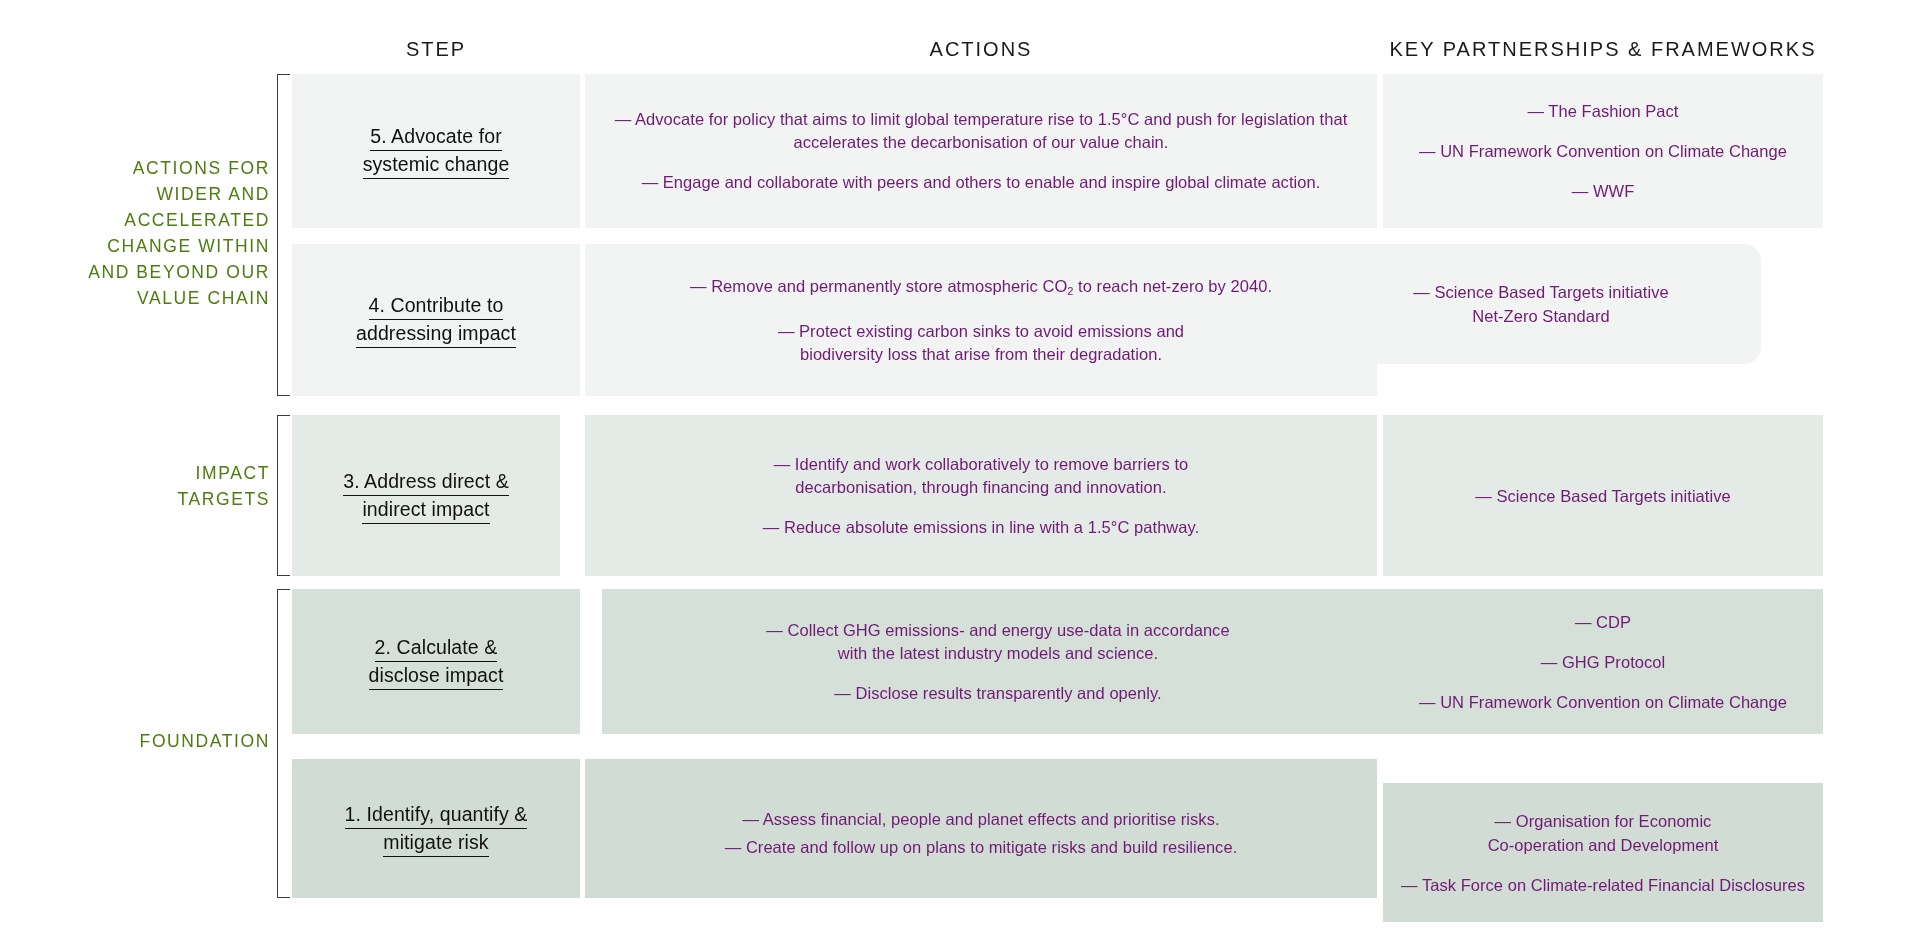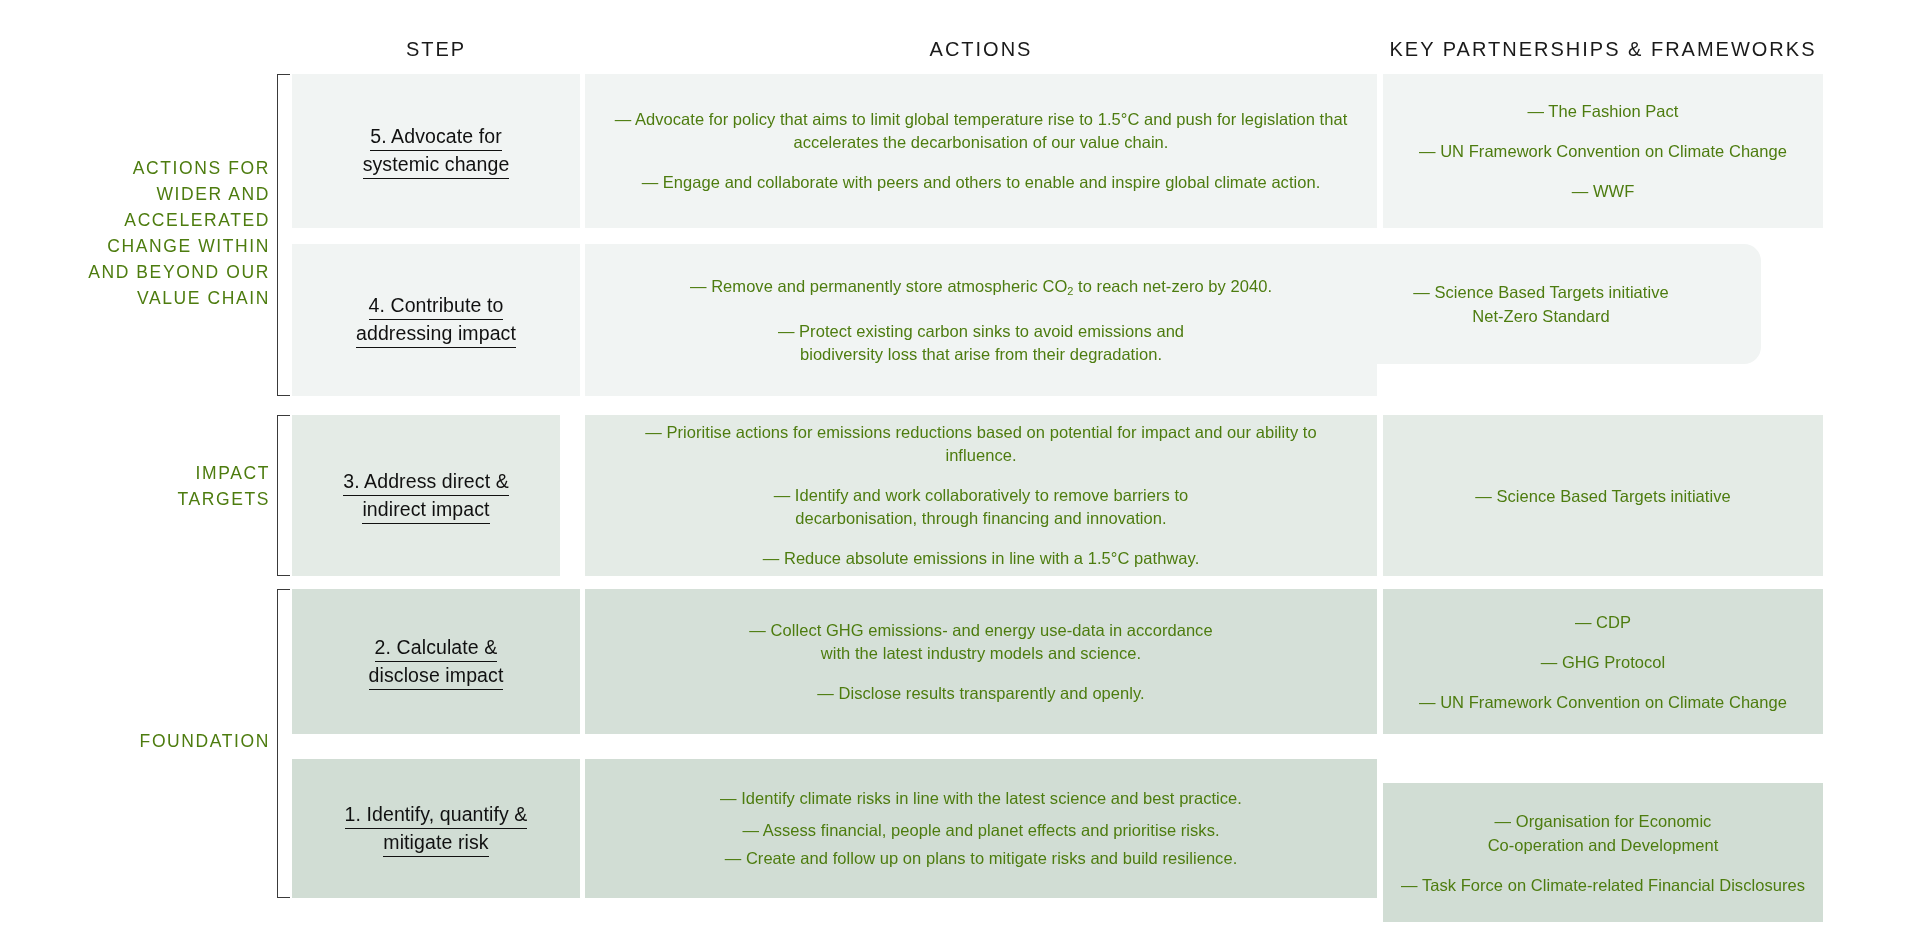--- a/index.html
+++ b/index.html
@@ -78,21 +78,21 @@
 
   .bullet-list {
     width: 100%;
     display: flex;
     flex-direction: column;
     align-items: center;
   }
   .bullet {
     font-size: 16.5px;
     line-height: 23px;
-    color: #4d7c0f;
+    color: #701a75;
     text-align: center;
     max-width: 94%;
     letter-spacing: 0.05px;
   }
   .bullet + .bullet { margin-top: 17px; }
   .bullet sub { font-size: 11px; vertical-align: -3px; }
 
   .cell-key .bullet { font-size: 16.5px; line-height: 24px; }
   .cell-key .bullet + .bullet { margin-top: 16px; }
   .cell-act .bullet { font-size: 16.5px; }
@@ -159,38 +159,37 @@
   </div>
 
   <div class="cell cell-step" style="left:292px; top:415px; width:268px; height:161px; background:#e4ebe6;">
     <div class="step-label">
       <span>3. Address direct &amp;</span><br>
       <span>indirect impact</span>
     </div>
   </div>
   <div class="cell cell-act" style="left:585px; top:415px; width:792px; height:161px; background:#e4ebe6;">
     <div class="bullet-list">
-      <div class="bullet">— Prioritise actions for emissions reductions based on potential for impact and our ability to influence.</div>
       <div class="bullet" style="max-width:58%;">— Identify and work collaboratively to remove barriers to decarbonisation, through financing and innovation.</div>
       <div class="bullet">— Reduce absolute emissions in line with a 1.5°C pathway.</div>
     </div>
   </div>
   <div class="cell cell-key" style="left:1383px; top:415px; width:440px; height:161px; background:#e4ebe6;">
     <div class="bullet-list">
       <div class="bullet">— Science Based Targets initiative</div>
     </div>
   </div>
 
   <div class="cell cell-step" style="left:292px; top:589px; width:288px; height:145px; background:#d5e0d8;">
     <div class="step-label">
       <span>2. Calculate &amp;</span><br>
       <span>disclose impact</span>
     </div>
   </div>
-  <div class="cell cell-act" style="left:585px; top:589px; width:792px; height:145px; background:#d5e0d8;">
+  <div class="cell cell-act" style="left:602px; top:589px; width:792px; height:145px; background:#d5e0d8;">
     <div class="bullet-list">
       <div class="bullet" style="max-width:62%;">— Collect GHG emissions- and energy use-data in accordance with the latest industry models and science.</div>
       <div class="bullet">— Disclose results transparently and openly.</div>
     </div>
   </div>
   <div class="cell cell-key" style="left:1383px; top:589px; width:440px; height:145px; background:#d5e0d8;">
     <div class="bullet-list">
       <div class="bullet">— CDP</div>
       <div class="bullet">— GHG Protocol</div>
       <div class="bullet">— UN Framework Convention on Climate Change</div>
@@ -198,21 +197,20 @@
   </div>
 
   <div class="cell cell-step" style="left:292px; top:759px; width:288px; height:139px; background:#d1ddd4;">
     <div class="step-label">
       <span>1. Identify, quantify &amp;</span><br>
       <span>mitigate risk</span>
     </div>
   </div>
   <div class="cell cell-act" style="left:585px; top:759px; width:792px; height:139px; background:#d1ddd4;">
     <div class="bullet-list">
-      <div class="bullet">— Identify climate risks in line with the latest science and best practice.</div>
       <div class="bullet" style="margin-top:9px;">— Assess financial, people and planet effects and prioritise risks.</div>
       <div class="bullet" style="margin-top:5px;">— Create and follow up on plans to mitigate risks and build resilience.</div>
     </div>
   </div>
   <div class="cell cell-key" style="left:1383px; top:759px; width:440px; height:139px; background:#d1ddd4;margin-top:24px;">
     <div class="bullet-list">
       <div class="bullet" style="max-width:56%;">— Organisation for Economic Co-operation and Development</div>
       <div class="bullet">— Task Force on Climate-related Financial Disclosures</div>
     </div>
   </div>

